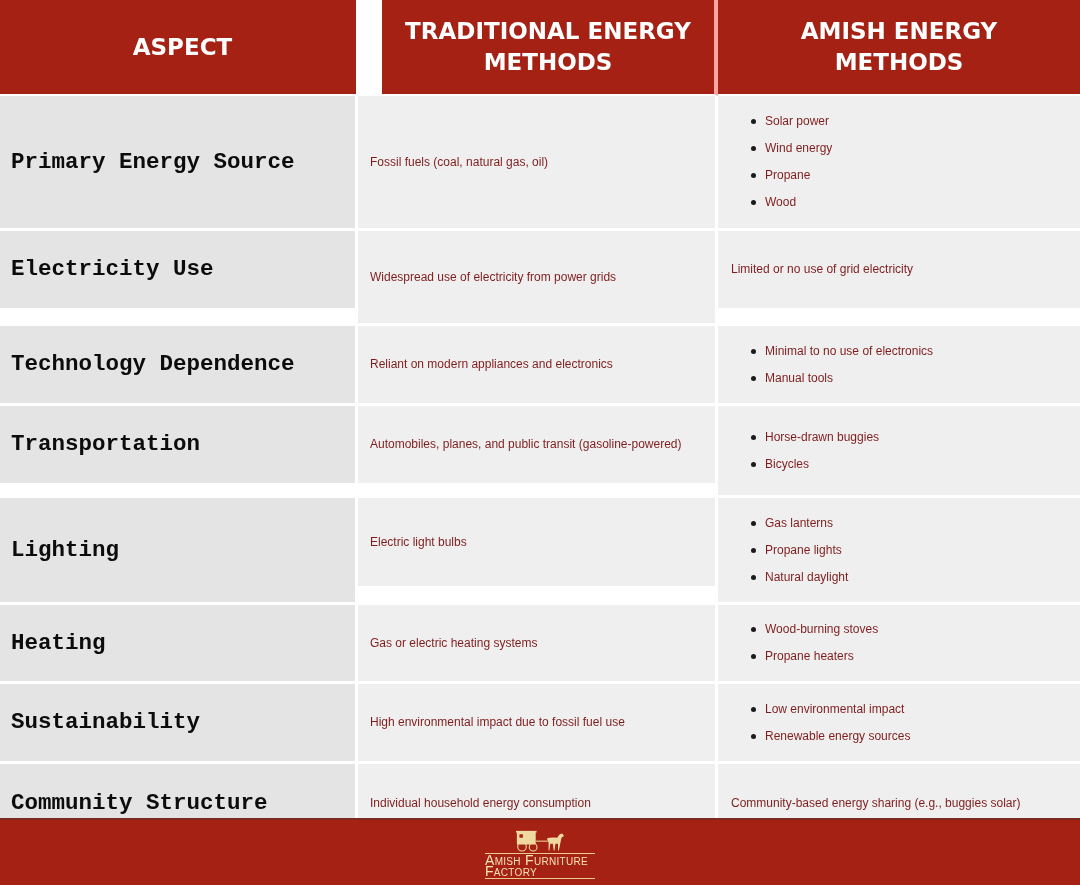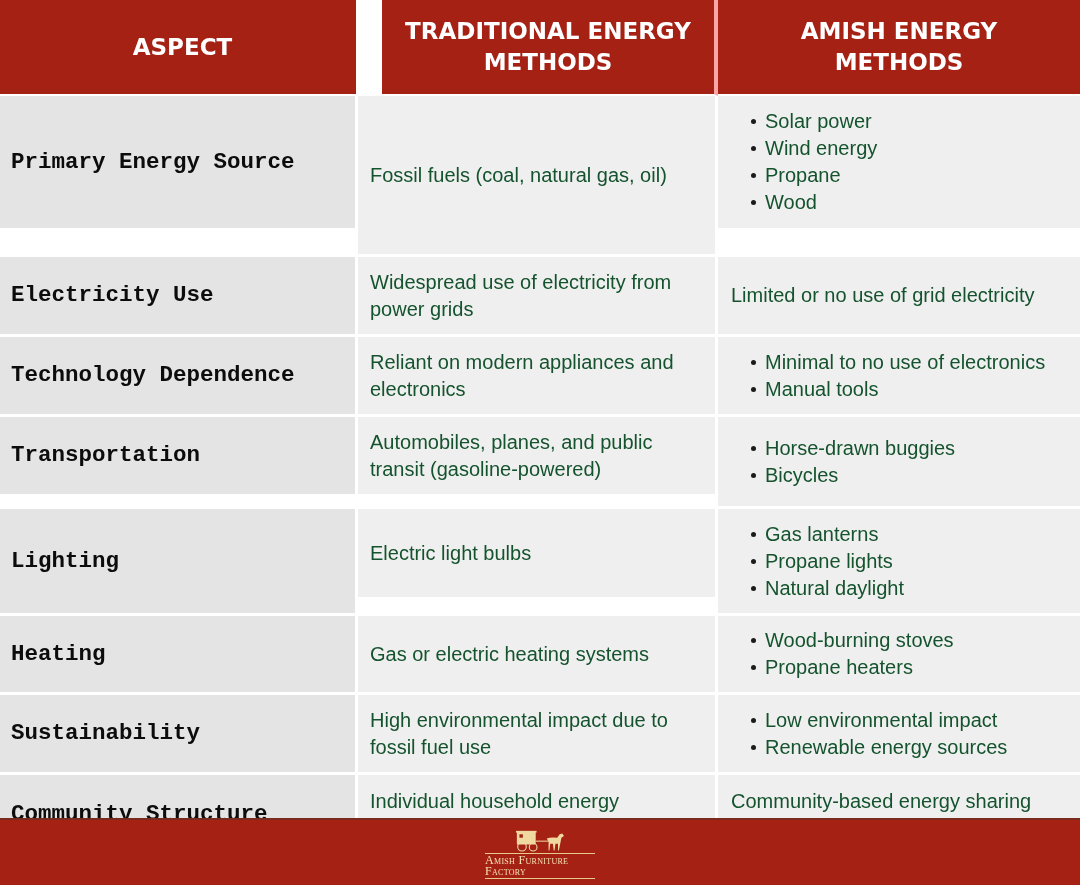--- a/index.html
+++ b/index.html
@@ -26,23 +26,23 @@
       height: 96px;
       padding: 0 16px;
       border-bottom: 2px solid #ffffff;
     }
     .hcell.c1 { border-right: 2px solid #ffffff; padding-left: 25px; }
     .hcell.c2 { border-right: 4px solid #fca5a5; margin-left: 24px; }
 
     .cell {
       border-bottom: 3px solid #ffffff;
       display: flex; align-items: center;
-      font-size: 20px;
+      font-size: 12px;
       line-height: 27px;
-      color: #14532d;
+      color: #7f1d1d;
     }
     .cell.aspect {
       background: #e4e4e4;
       font-family: Liberation Mono, monospace;
       font-weight: bold;
       font-size: 22.5px;
       color: #0c0c0c;
       padding-left: 11px;
       border-right: 3px solid #ffffff;
     }
@@ -69,56 +69,56 @@
       background: #a52114;
       border-top: 2px solid #7b2a1d;
     }
     .logo {
       position: absolute; left: 485px; top: 10px; width: 110px; height: 50px;
       display: flex; flex-direction: column; align-items: center;
     }
     .logo svg { display: block; }
     .logo-rule { width: 110px; height: 1px; background: #e8c98c; margin: 1px 0; }
     .logo-text {
-      font-family: Liberation Serif, serif;
-      font-size: 12px;
+      font-family: Liberation Sans, sans-serif;
+      font-size: 14px;
       letter-spacing: 0.3px;
       color: #f5e3b5;
       line-height: 11px;
       font-variant: small-caps;
     }
   </style>
 </head>
 <body>
 
 <div class="table">
   <div class="row">
     <div class="hcell c1">ASPECT</div>
     <div class="hcell c2">TRADITIONAL ENERGY METHODS</div>
     <div class="hcell c3">AMISH ENERGY METHODS</div>
   </div>
 
   <div class="row">
     <div class="cell aspect" style="height:135px">Primary Energy Source</div>
-    <div class="cell trad" style="height:161px">
+    <div class="cell trad" style="height:135px">
         <span>Fossil fuels (coal, natural gas, oil)</span>
       </div>
     <div class="cell amish" style="height:135px">
       <ul>
         <li>Solar power</li>
         <li>Wind energy</li>
         <li>Propane</li>
         <li>Wood</li>
       </ul>
     </div>
   </div>
 
   <div class="row">
     <div class="cell aspect" style="height:80px">Electricity Use</div>
-    <div class="cell trad" style="height:80px">
+    <div class="cell trad" style="height:95px">
         <span>Widespread use of electricity from power grids</span>
       </div>
     <div class="cell amish" style="height:80px">
         <span>Limited or no use of grid electricity</span>
       </div>
   </div>
 
   <div class="row">
     <div class="cell aspect" style="height:80px">Technology Dependence</div>
     <div class="cell trad" style="height:80px">

